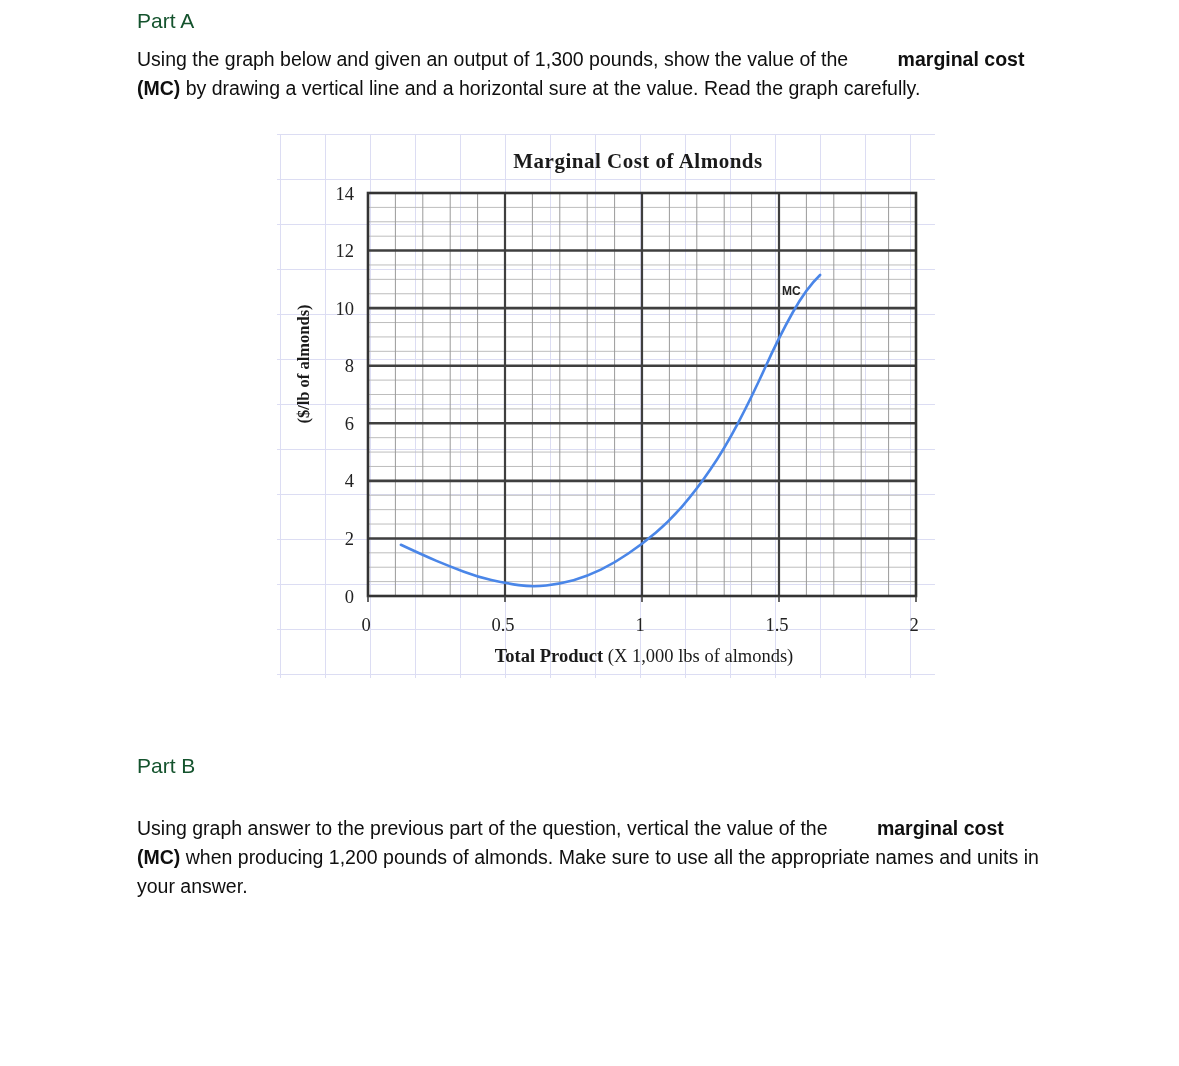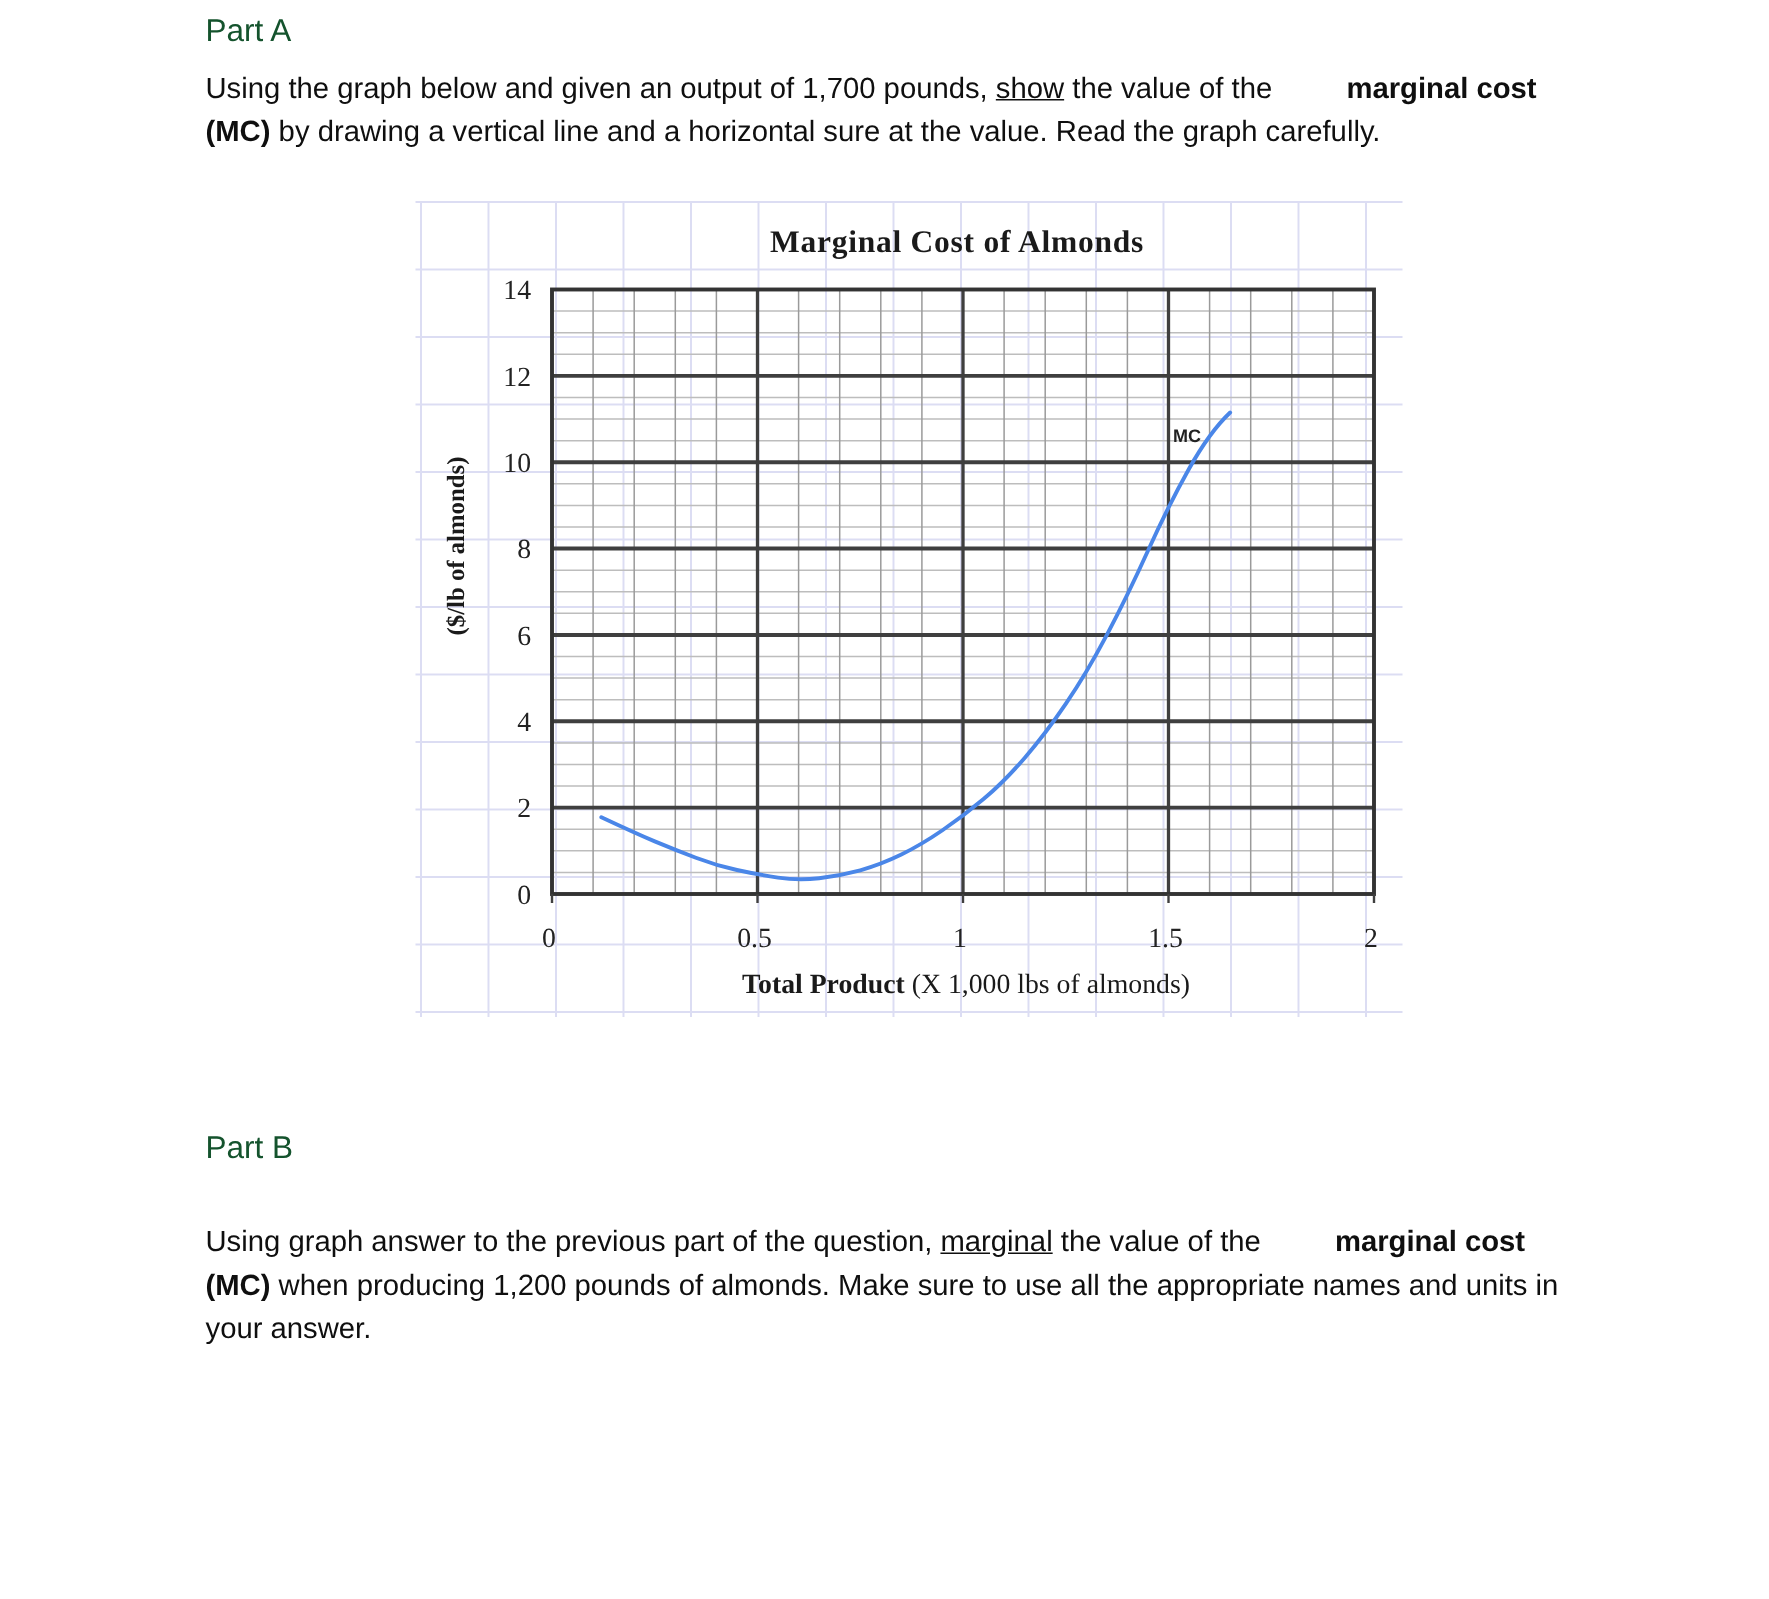--- a/index.html
+++ b/index.html
@@ -16,32 +16,32 @@
   }
   #part-a-heading{top:9px;}
   #part-b-heading{top:754px;}
   .para{
     position:absolute;left:137px;width:908px;margin:0;
     font-size:19.5px;line-height:28.8px;color:#0f0f0f;
   }
   #part-a-text{top:45px;}
   #part-b-text{top:814px;}
   .para .b{font-weight:bold;margin-left:44px;}
-  .para .u{text-decoration:underline;margin-top:16px;}
+  .para .u{margin-top:16px;}
   .canvas-area{
     position:absolute;left:276px;top:134px;width:660px;height:546px;
   }
   svg text{user-select:none;}
 </style>
 </head>
 <body>
 
 <h2 class="heading" id="part-a-heading">Part A</h2>
 
-<p class="para" id="part-a-text"><span>Using the graph below and given an output of 1,700 pounds, </span><span class="u">show</span><span> the value of the </span><span class="b">marginal cost (MC)</span><span> by drawing a vertical line and a horizontal sure at the value. Read the graph carefully.</span></p>
+<p class="para" id="part-a-text"><span>Using the graph below and given an output of 1,300 pounds, </span><span class="u">show</span><span> the value of the </span><span class="b">marginal cost (MC)</span><span> by drawing a vertical line and a horizontal sure at the value. Read the graph carefully.</span></p>
 
 <div class="canvas-area">
   <svg id="chart" width="660" height="546" viewBox="0 0 660 546">
     <defs>
       <pattern id="faintgrid" x="4" y="0" width="45" height="45" patternUnits="userSpaceOnUse">
         <path d="M0 0.5 H45 M0.5 0 V45" stroke="#dcddf3" stroke-width="1" fill="none" shape-rendering="crispEdges"></path>
       </pattern>
     </defs>
     <rect x="1" y="0" width="658" height="544" fill="url(#faintgrid)"></rect>
     <g id="chart-root">
@@ -114,13 +114,13 @@
         <text x="638" y="497" text-anchor="middle" font-family="&quot;Liberation Serif&quot;,&quot;DejaVu Serif&quot;,serif" font-size="18.5" fill="#222222">2</text>
         <text x="368" y="528" text-anchor="middle" font-family="&quot;Liberation Serif&quot;,&quot;DejaVu Serif&quot;,serif" font-size="18.5" fill="#1a1a1a"><tspan font-weight="bold">Total Product</tspan><tspan>  (X 1,000 lbs of almonds)</tspan></text>
         <text x="33" y="230" text-anchor="middle" transform="rotate(-90 33 230)" font-family="&quot;Liberation Serif&quot;,&quot;DejaVu Serif&quot;,serif" font-size="16.5" font-weight="bold" fill="#1a1a1a">($/lb of almonds)</text>
         <text x="506" y="160.87142857142857" font-family="&quot;Liberation Sans&quot;,&quot;DejaVu Sans&quot;,sans-serif" font-size="12" font-weight="bold" fill="#222222">MC</text>
       </g>
   </svg>
 </div>
 
 <h2 class="heading" id="part-b-heading">Part B</h2>
 
-<p class="para" id="part-b-text"><span>Using graph answer to the previous part of the question, </span><span class="u">marginal</span><span> the value of the </span><span class="b">marginal cost (MC)</span><span> when producing 1,200 pounds of almonds. Make sure to use all the appropriate names and units in your answer.</span></p>
+<p class="para" id="part-b-text"><span>Using graph answer to the previous part of the question, </span><span class="u">vertical</span><span> the value of the </span><span class="b">marginal cost (MC)</span><span> when producing 1,200 pounds of almonds. Make sure to use all the appropriate names and units in your answer.</span></p>
 
 </body></html>

